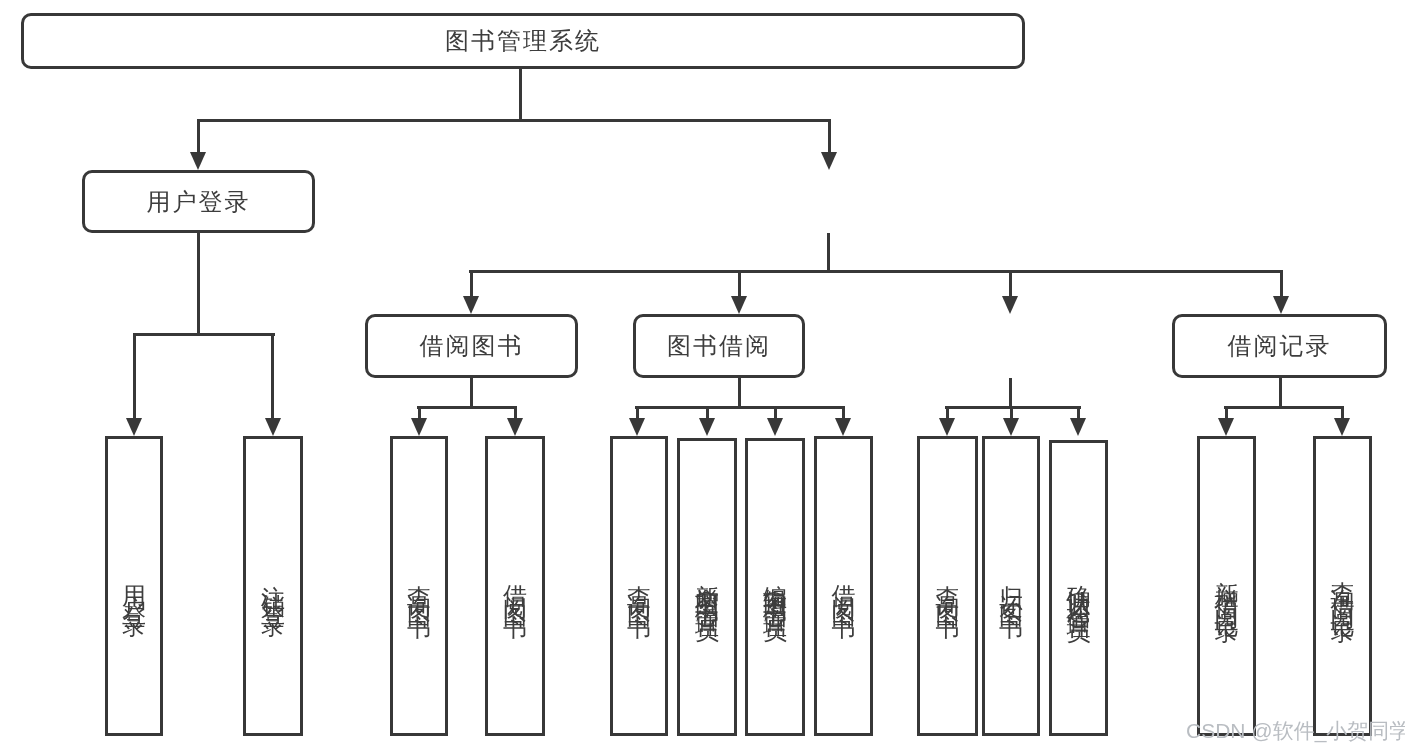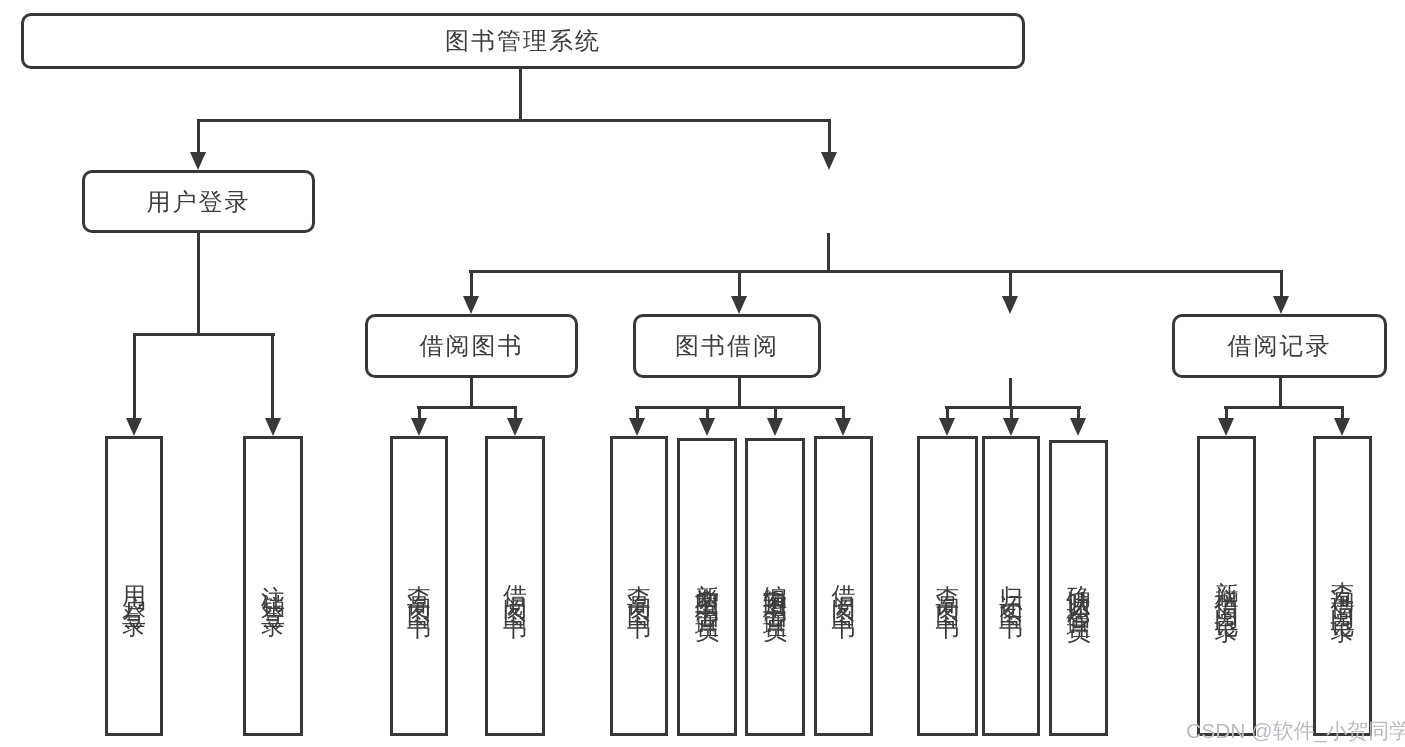--- a/index.html
+++ b/index.html
@@ -93,21 +93,21 @@
   <div class="line" style="left:738px; top:270px; width:3px; height:28px;"></div>
   <div class="arrow" style="left:731px; top:296px;"></div>
   <div class="line" style="left:1009px; top:270px; width:3px; height:28px;"></div>
   <div class="arrow" style="left:1002px; top:296px;"></div>
   <div class="line" style="left:1280px; top:270px; width:3px; height:28px;"></div>
   <div class="arrow" style="left:1273px; top:296px;"></div>
 
   <div class="node hnode" style="left:365px; top:314px; width:213px; height:64px;">
     <span>借阅图书</span>
   </div>
-  <div class="node hnode" style="left:633px; top:314px; width:188px; height:64px;">
+  <div class="node hnode" style="left:633px; top:314px; width:172px; height:64px;">
     <span>图书借阅</span>
   </div>
   <div class="node hnode" style="left:1172px; top:314px; width:215px; height:64px;">
     <span>借阅记录</span>
   </div>
 
   <div class="line" style="left:470px; top:378px; width:3px; height:31px;"></div>
   <div class="line" style="left:417px; top:406px; width:100px; height:3px;"></div>
   <div class="line" style="left:418px; top:406px; width:3px; height:14px;"></div>
   <div class="arrow" style="left:411px; top:418px;"></div>

